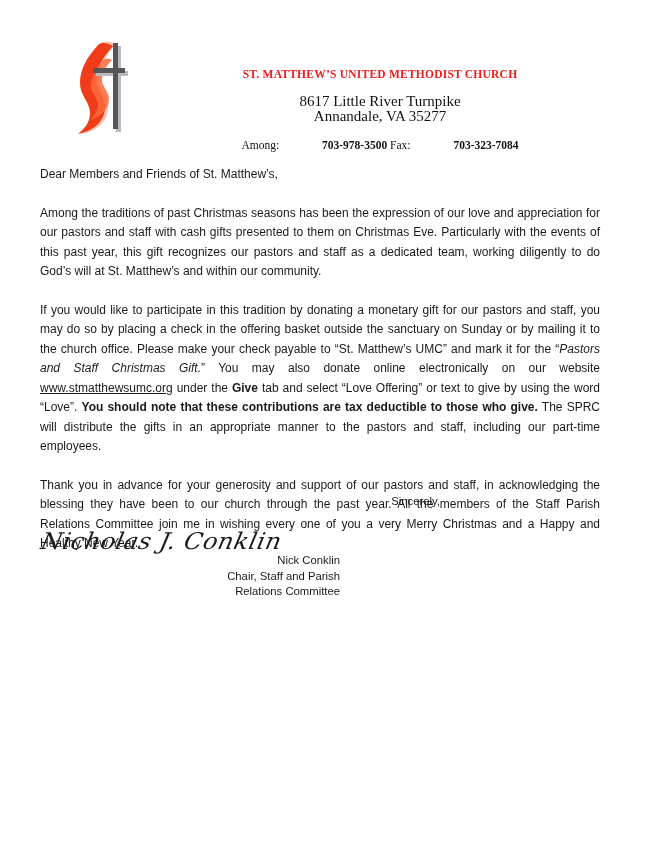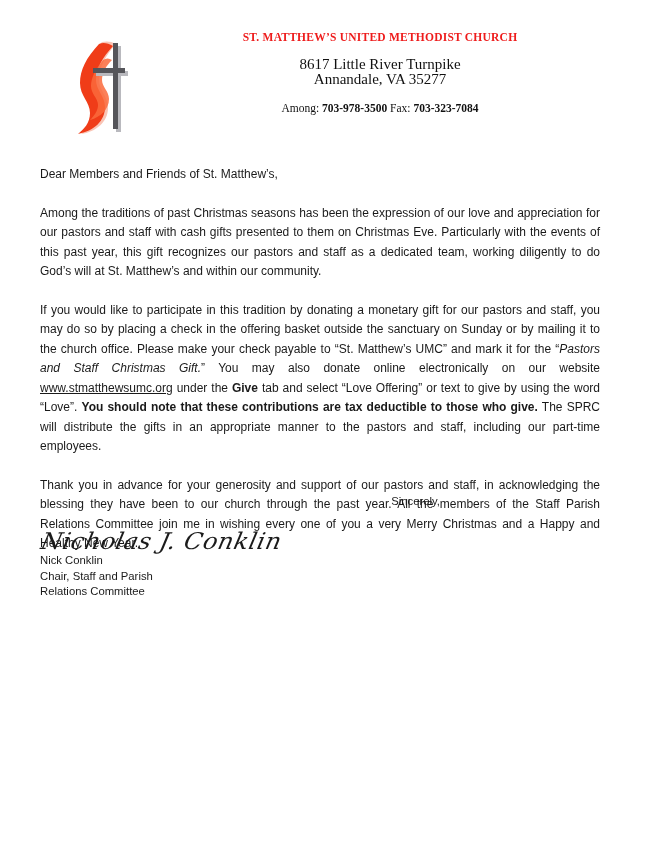--- a/index.html
+++ b/index.html
@@ -41,34 +41,35 @@
     text-align: center;
     font-family: "Liberation Serif", serif;
   }
   .church-name {
     color: #EE1C1C;
     font-size: 11.5px;
     font-weight: bold;
     letter-spacing: 0.02em;
     line-height: 15px;
     white-space: nowrap;
+    margin-top: 37px;
   }
   .addr {
     margin-top: 12px;
     font-size: 15px;
     line-height: 15px;
     color: #111;
   }
   .phones {
     margin-top: 14px;
     font-size: 11.5px;
     line-height: 15px;
     color: #111;
   }
-  .phones b { font-weight: bold; }
+  .phones b { font-weight: bold; margin-left: 40px; }
 
   
   .letter-body {
     position: absolute;
     left: 40px;
     top: 165px;
     width: 560px;
     font-size: 12px;
     line-height: 19.5px;
     color: #1a1a1a;
@@ -117,21 +118,21 @@
   }
   .signer-block {
     position: absolute;
     left: 40px;
     top: 553px;
     width: 300px;
     font-size: 11.3px;
     line-height: 15.5px;
     color: #1a1a1a;
   }
-  .signer-block div { white-space: nowrap; }
+  .signer-block div { white-space: nowrap; text-align: right; }
 </style>
 </head>
 <body>
 
 <div class="letterhead">
 
   <div class="logo">
     <svg width="62" height="100" viewBox="0 0 62 100" xmlns="http://www.w3.org/2000/svg">
 
       <path d="M30 4 C16 18 9 30 9 44 C9 58 20 64 20 76 C20 86 14 92 9 96 C24 94 36 84 36 70 C36 58 27 52 27 42 C27 30 33 18 44 6 C39 3 34 3 30 4 Z" fill="#F7B09C" opacity="0.75"></path>

